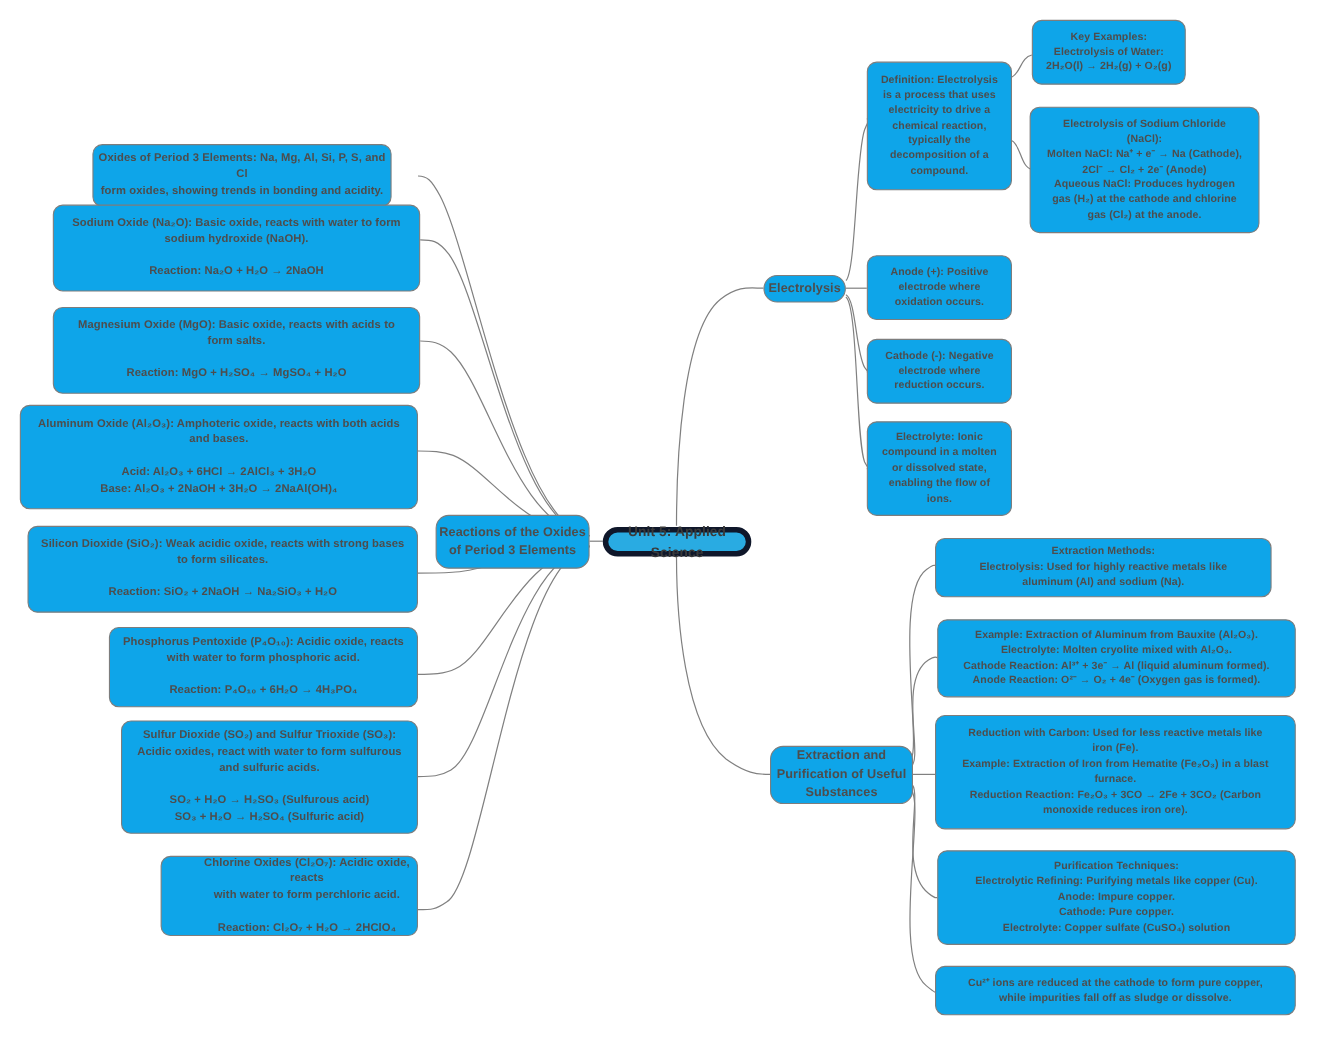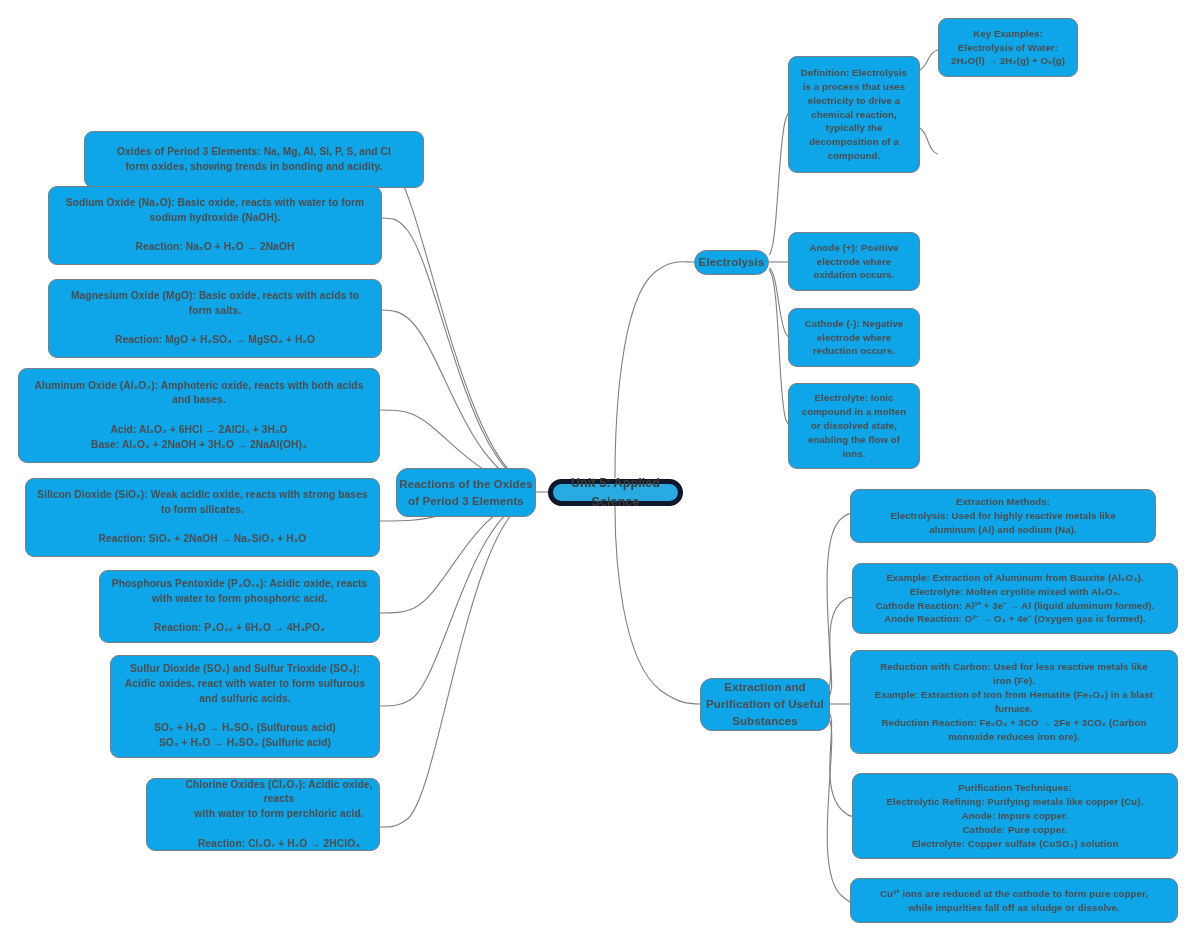--- a/index.html
+++ b/index.html
@@ -105,21 +105,21 @@
 
   <div class="node central" style="left:548px; top:479px; width:135px; height:27px;">
     <span class="txt">Unit 5: Applied Science</span>
   </div>
 
   <div class="node branch" style="left:396px; top:468px; width:140px; height:49px;">
     <span class="txt">Reactions of the Oxides
 of Period 3 Elements</span>
   </div>
 
-  <div class="node leaf" style="left:84px; top:131px; width:340px; height:57px;align-items:center;">
+  <div class="node leaf" style="left:84px; top:131px; width:272px; height:57px;align-items:center;">
     <span class="txt">Oxides of Period 3 Elements: Na, Mg, Al, Si, P, S, and Cl
 form oxides, showing trends in bonding and acidity.</span>
   </div>
 
   <div class="node leaf" style="left:48px; top:186px; width:334px; height:79px;">
     <span class="txt">Sodium Oxide (Na₂O): Basic oxide, reacts with water to form
 sodium hydroxide (NaOH).
 
 Reaction: Na₂O + H₂O  →  2NaOH</span>
   </div>
@@ -182,20 +182,29 @@
 decomposition of a
 compound.</span>
   </div>
 
   <div class="node leaf-sm" style="left:938px; top:18px; width:140px; height:59px;">
     <span class="txt">Key Examples:
 Electrolysis of Water:
 2H₂O(l)  →  2H₂(g) + O₂(g)</span>
   </div>
 
+  <div class="node leaf-sm" style="left:936px; top:97px; width:209px; height:115px;">
+    <span class="txt">Electrolysis of Sodium Chloride
+(NaCl):
+Molten NaCl: Na⁺ + e⁻  →  Na (Cathode),
+2Cl⁻  →  Cl₂ + 2e⁻ (Anode)
+Aqueous NaCl: Produces hydrogen
+gas (H₂) at the cathode and chlorine
+gas (Cl₂) at the anode.</span>
+  </div>
 
   <div class="node leaf-sm" style="left:788px; top:232px; width:132px; height:59px;">
     <span class="txt">Anode (+): Positive
 electrode where
 oxidation occurs.</span>
   </div>
 
   <div class="node leaf-sm" style="left:788px; top:308px; width:132px; height:59px;">
     <span class="txt">Cathode (-): Negative
 electrode where

